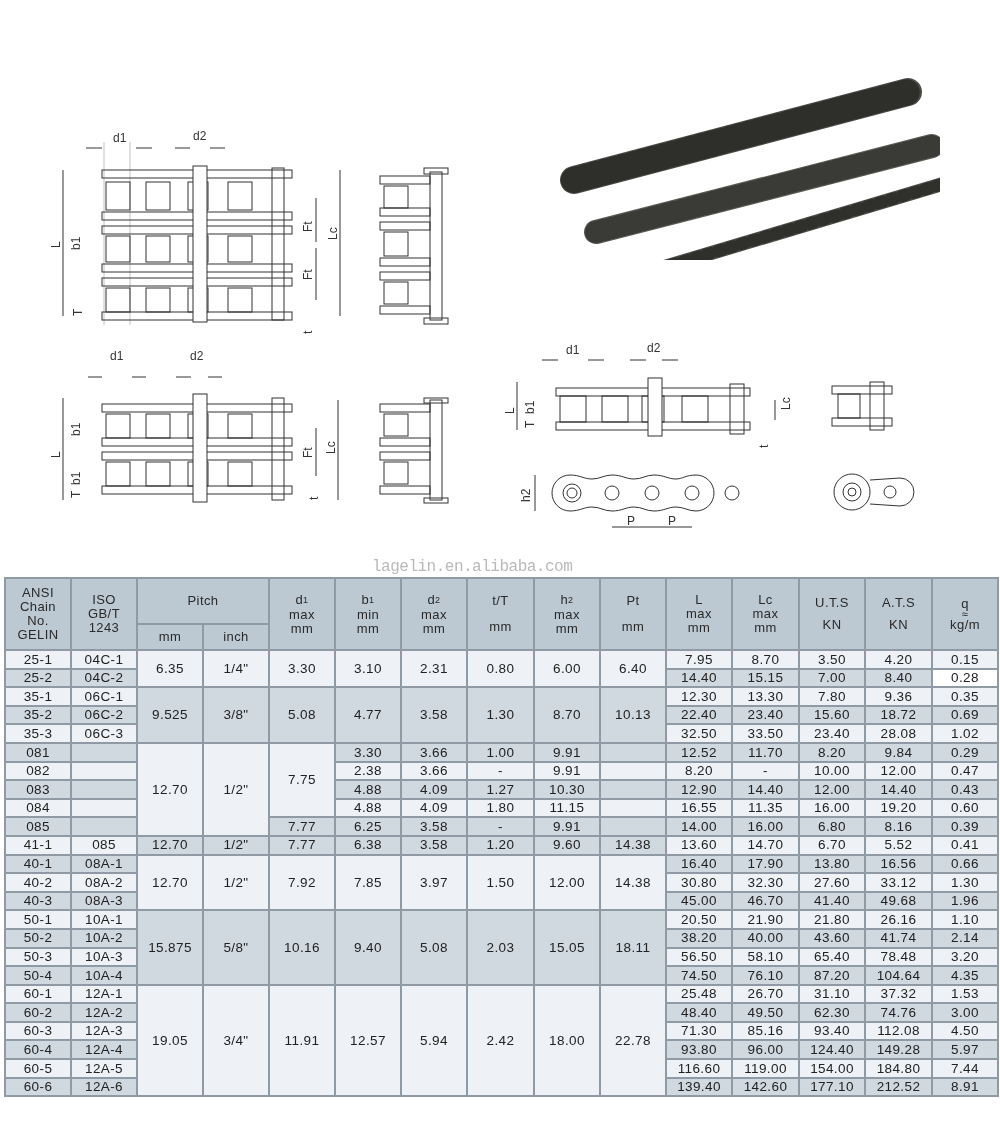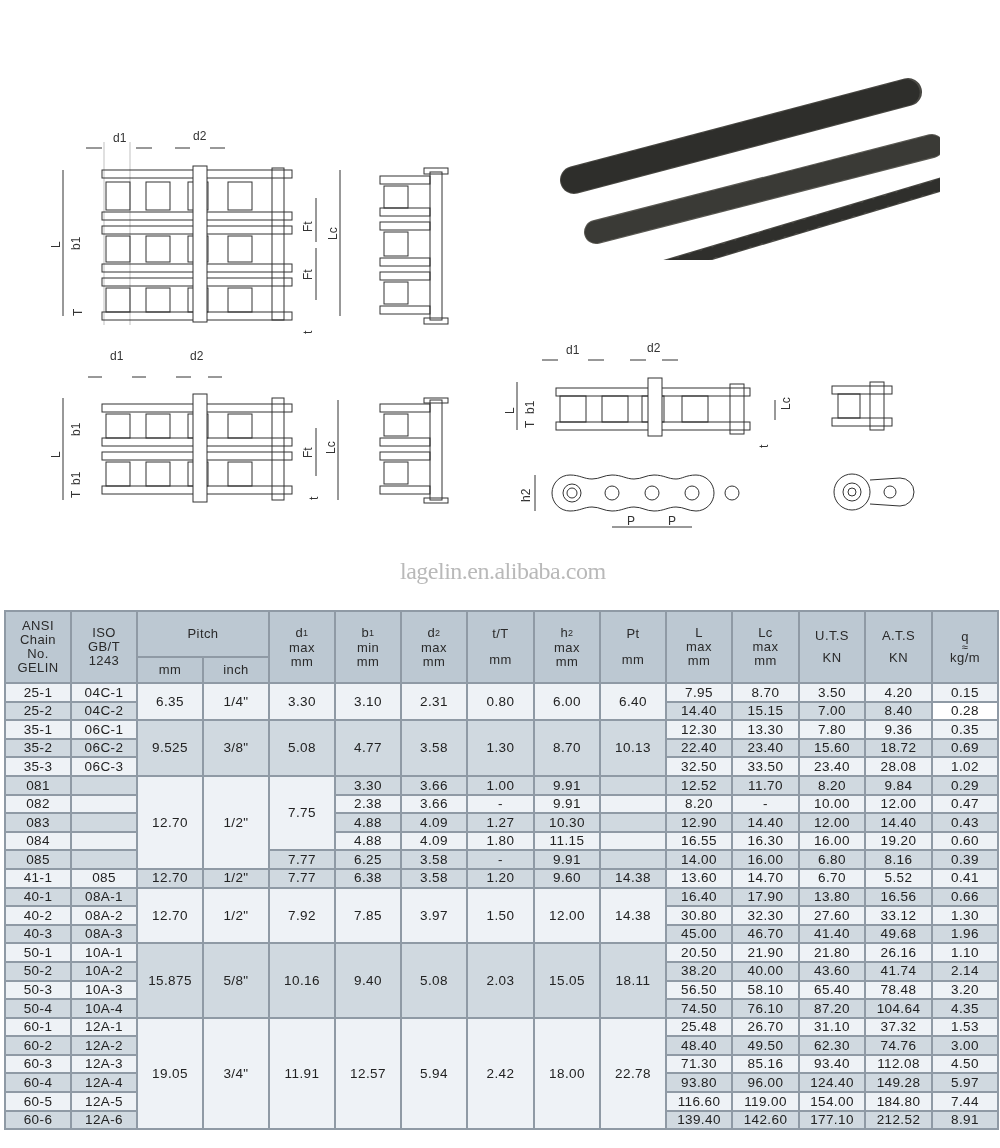--- a/index.html
+++ b/index.html
@@ -1,21 +1,21 @@
 <!DOCTYPE html>
 <html><head>
 <meta charset="utf-8">
 <style>
   html,body{margin:0;padding:0;background:#ffffff;}
   body{width:1000px;height:1148px;position:relative;overflow:hidden;font-family:"Liberation Sans",sans-serif;color:#222;}
   .drawing{position:absolute;}
   .drawing svg{display:block;}
   .photo{position:absolute;left:560px;top:60px;width:380px;height:200px;}
-  .watermark{position:absolute;left:400px;top:558px;font-size:24px;color:#b9b9b9;letter-spacing:-0.5px;font-family:Liberation Serif, serif;}
-  table.spec{position:absolute;left:4px;top:610px;border-collapse:collapse;table-layout:fixed;width:993px;}
+  .watermark{position:absolute;left:372px;top:558px;font-size:16px;color:#b9b9b9;letter-spacing:-0.5px;font-family:Liberation Mono, monospace;}
+  table.spec{position:absolute;left:4px;top:577px;border-collapse:collapse;table-layout:fixed;width:993px;}
   table.spec th, table.spec td{border:2px solid #8f9aa5;text-align:center;padding:0;font-weight:normal;font-size:13.5px;letter-spacing:0.4px;line-height:1;}
   table.spec th{background:#bcc8d2;color:#2a2a2a;font-size:13px;line-height:14px;}
   table.spec td{height:16.6px;}
   .l{background:#eef2f6;}
   .d{background:#d0d9e0;}
   .w{background:#ffffff;}
   sub.s{font-size:9px;vertical-align:baseline;position:relative;top:-1px;}
   .approx{display:block;font-size:11px;line-height:7px;}
 </style>
 </head>
@@ -403,21 +403,21 @@
     </tr>
     <tr>
       <td class="l">084</td>
         <td class="l"></td>
       <td class="l">4.88</td>
         <td class="l">4.09</td>
         <td class="l">1.80</td>
         <td class="l">11.15</td>
         <td class="l"></td>
       <td class="l">16.55</td>
-        <td class="l">16.30</td>
+        <td class="l">11.35</td>
         <td class="l">16.00</td>
         <td class="l">19.20</td>
         <td class="l">0.60</td>
     </tr>
     <tr>
       <td class="d">085</td>
         <td class="d"></td>
       <td class="d">7.77</td>
       <td class="d">6.25</td>
         <td class="d">3.58</td>

